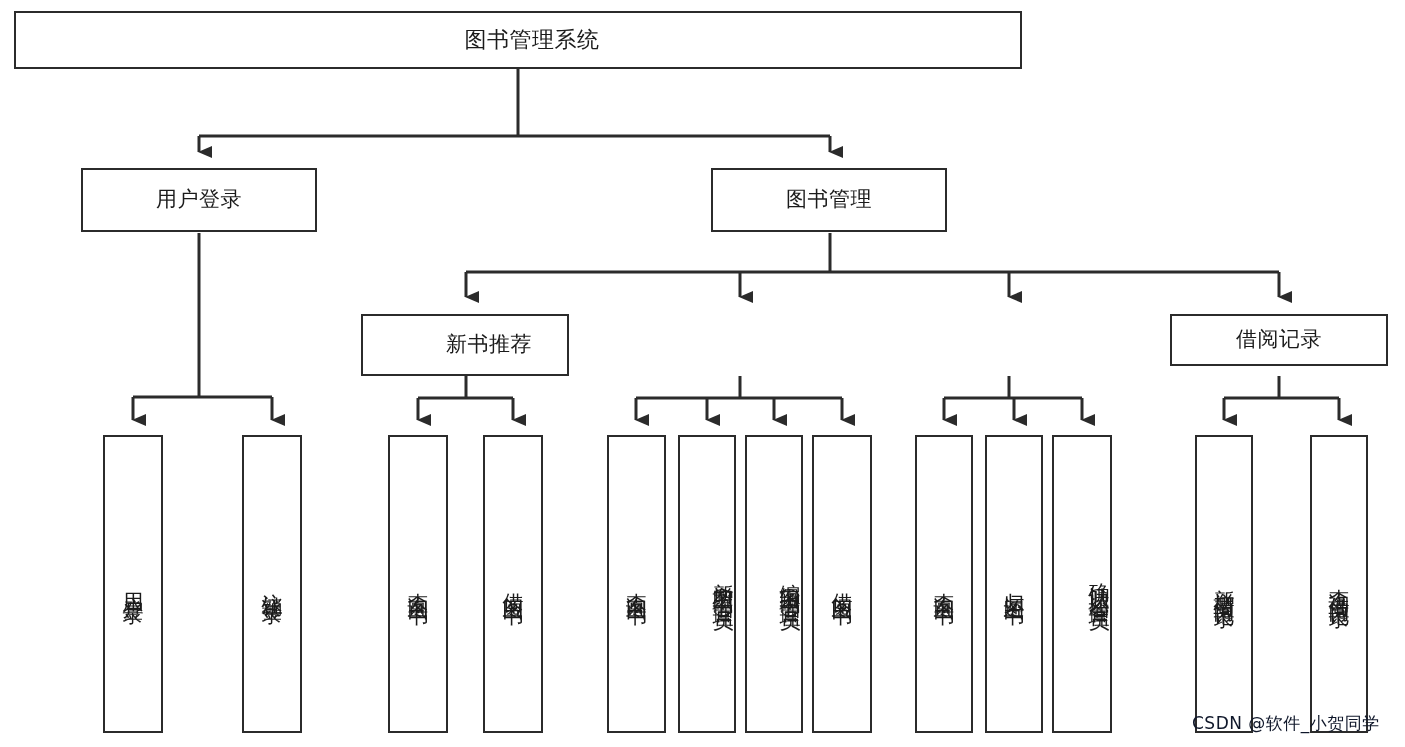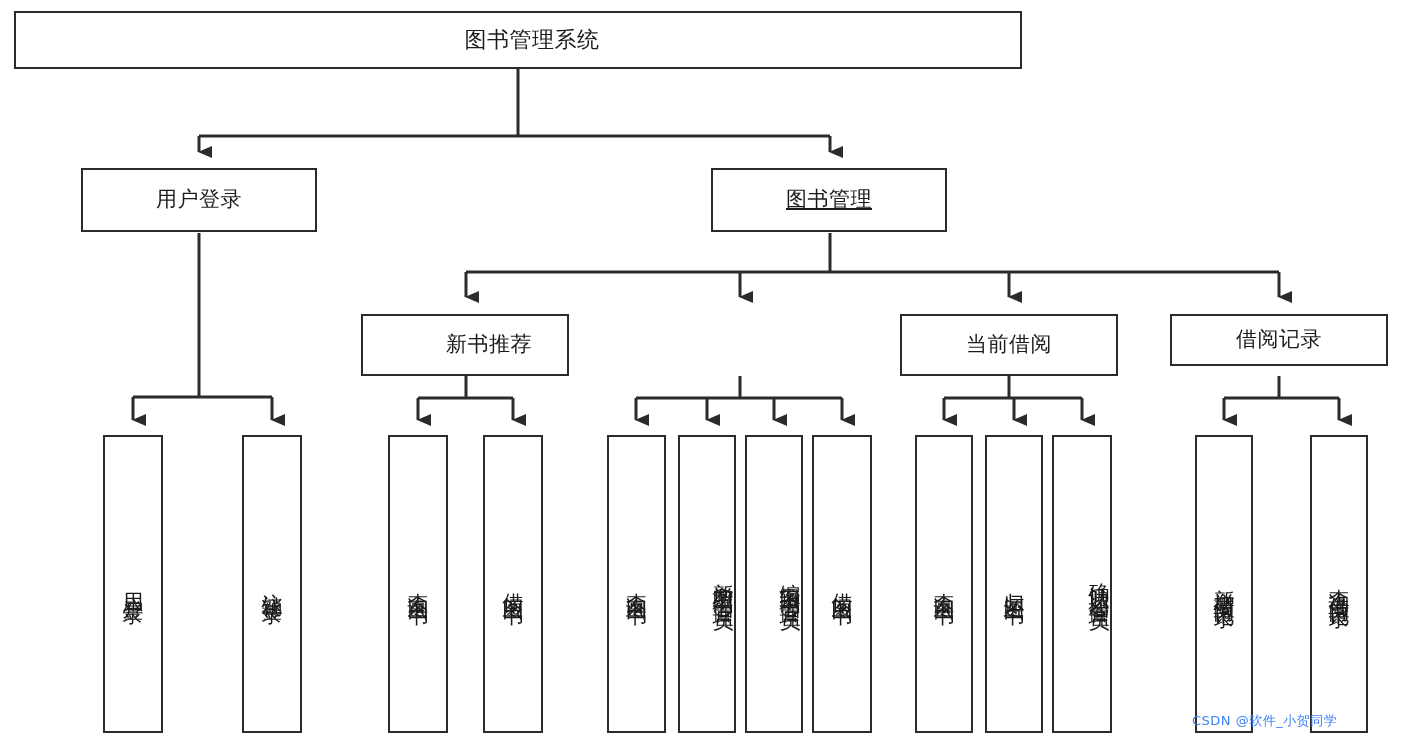--- a/index.html
+++ b/index.html
@@ -60,22 +60,22 @@
     display: block;
     max-height: 100%;
   }
   .node.vertical.top-aligned {
     align-items: flex-start;
   }
   .watermark {
     position: absolute;
     left: 1192px;
     top: 712px;
-    font-size: 13px;
-    color: #3b82f6;
+    font-size: 17px;
+    color: #0f172a;
     white-space: nowrap;
     letter-spacing: 0.5px;
   }
 </style>
 </head>
 <body>
 
 <div id="diagram-root">
 
   <svg class="connectors" viewBox="0 0 1405 747" xmlns="http://www.w3.org/2000/svg">
@@ -136,24 +136,23 @@
       <path d="M 1279 376 L 1279 398"></path>
       <path d="M 1224 398 L 1339 398"></path>
       <path d="M 1224 398 L 1224 420" marker-end="url(#arrow)"></path>
       <path d="M 1339 398 L 1339 420" marker-end="url(#arrow)"></path>
     </g>
   </svg>
 
   <div class="node horizontal root" style="left:14px; top:11px; width:1008px; height:58px;padding-left:28px;">图书管理系统</div>
 
   <div class="node horizontal" style="left:81px; top:168px; width:236px; height:64px;">用户登录</div>
-  <div class="node horizontal" style="left:711px; top:168px; width:236px; height:64px;text-decoration:underline;">图书管理</div>
+  <div class="node horizontal" style="left:711px; top:168px; width:236px; height:64px;">图书管理</div>
 
   <div class="node horizontal" style="left:361px; top:314px; width:208px; height:62px;padding-left:48px;">新书推荐</div>
-  <div class="node horizontal" style="left:900px; top:314px; width:218px; height:62px;">当前借阅</div>
   <div class="node horizontal" style="left:1170px; top:314px; width:218px; height:52px;">借阅记录</div>
 
   <div class="node vertical" style="left:103px; top:435px; width:60px; height:298px;">
     <span class="vlabel">用户登录</span>
   </div>
   <div class="node vertical" style="left:242px; top:435px; width:60px; height:298px;">
     <span class="vlabel">注销登录</span>
   </div>
 
   <div class="node vertical" style="left:388px; top:435px; width:60px; height:298px;">

